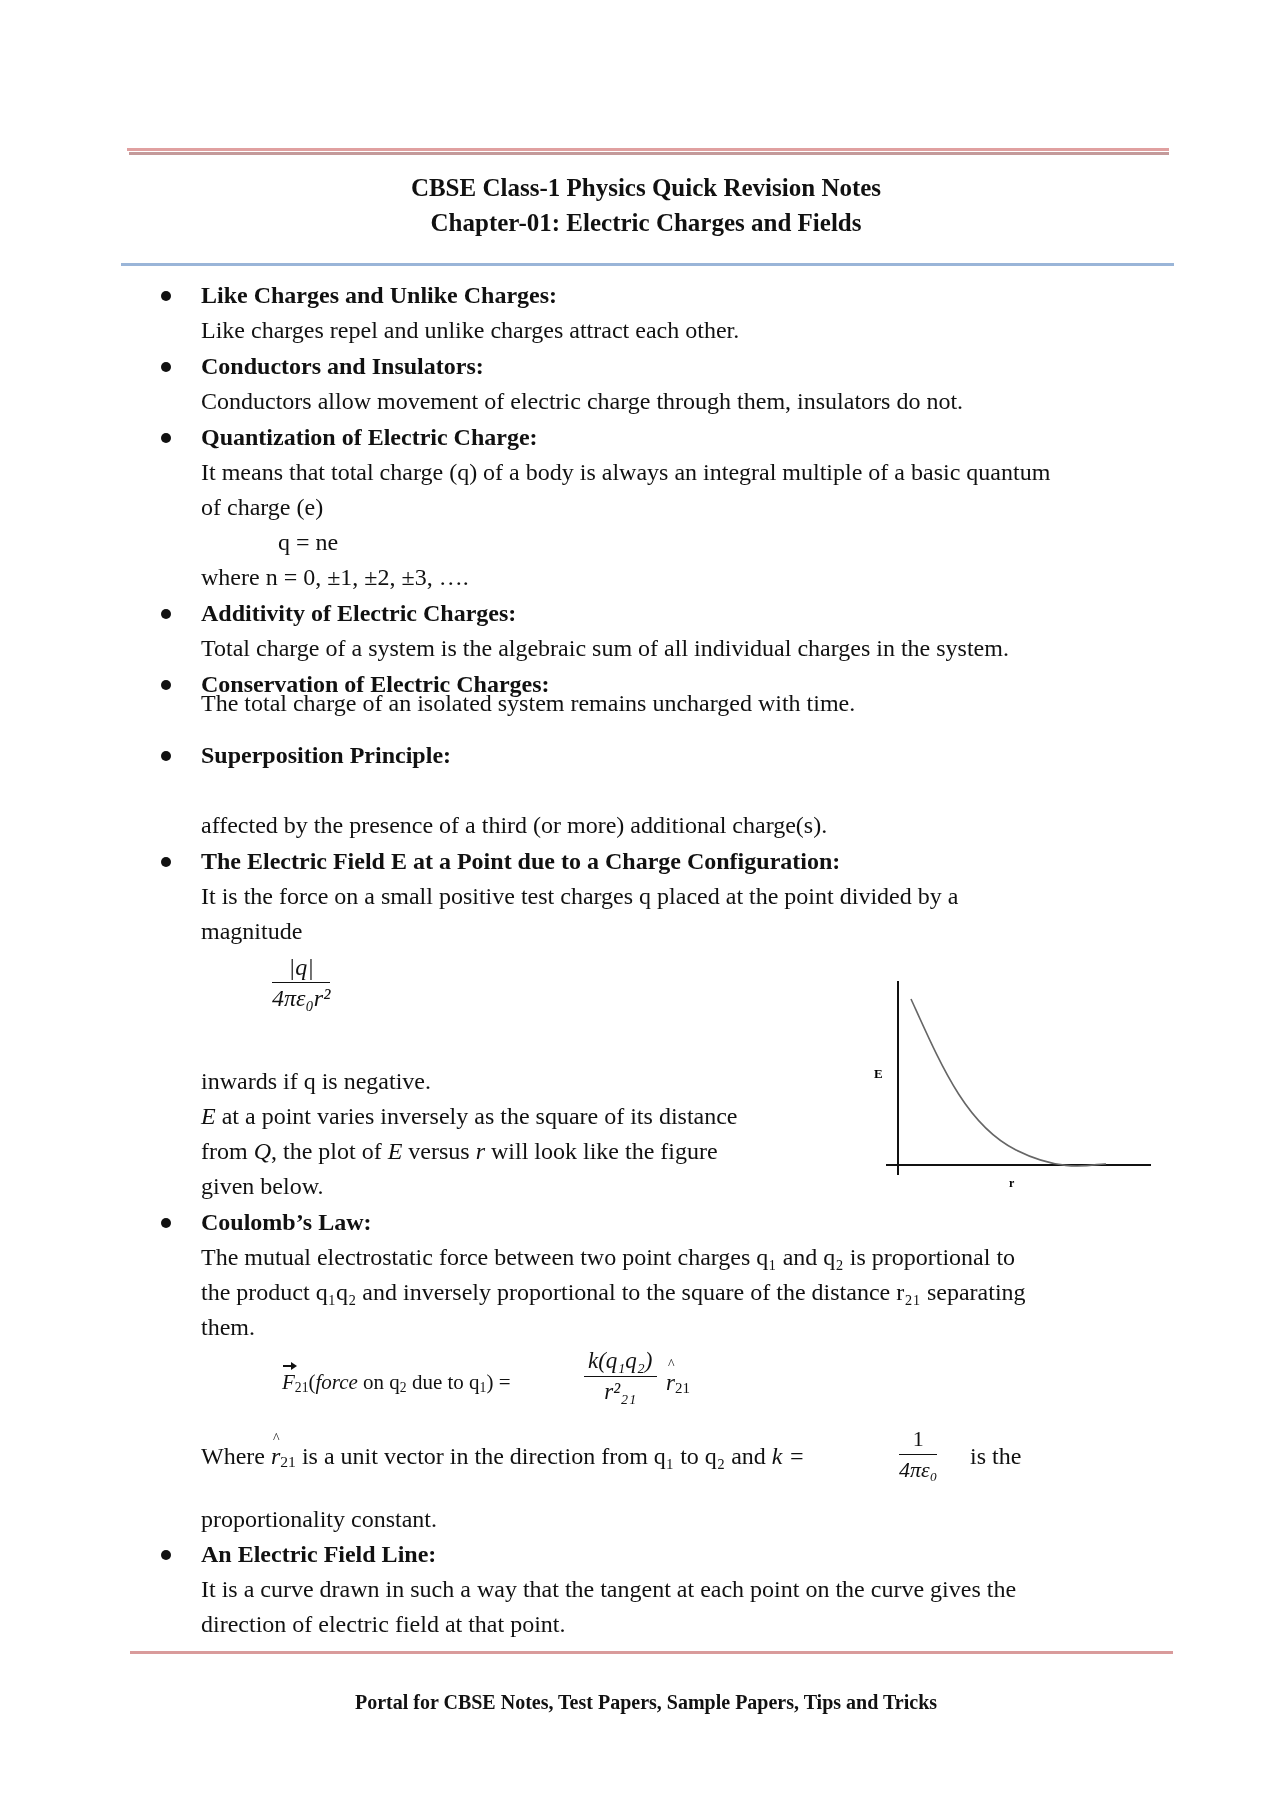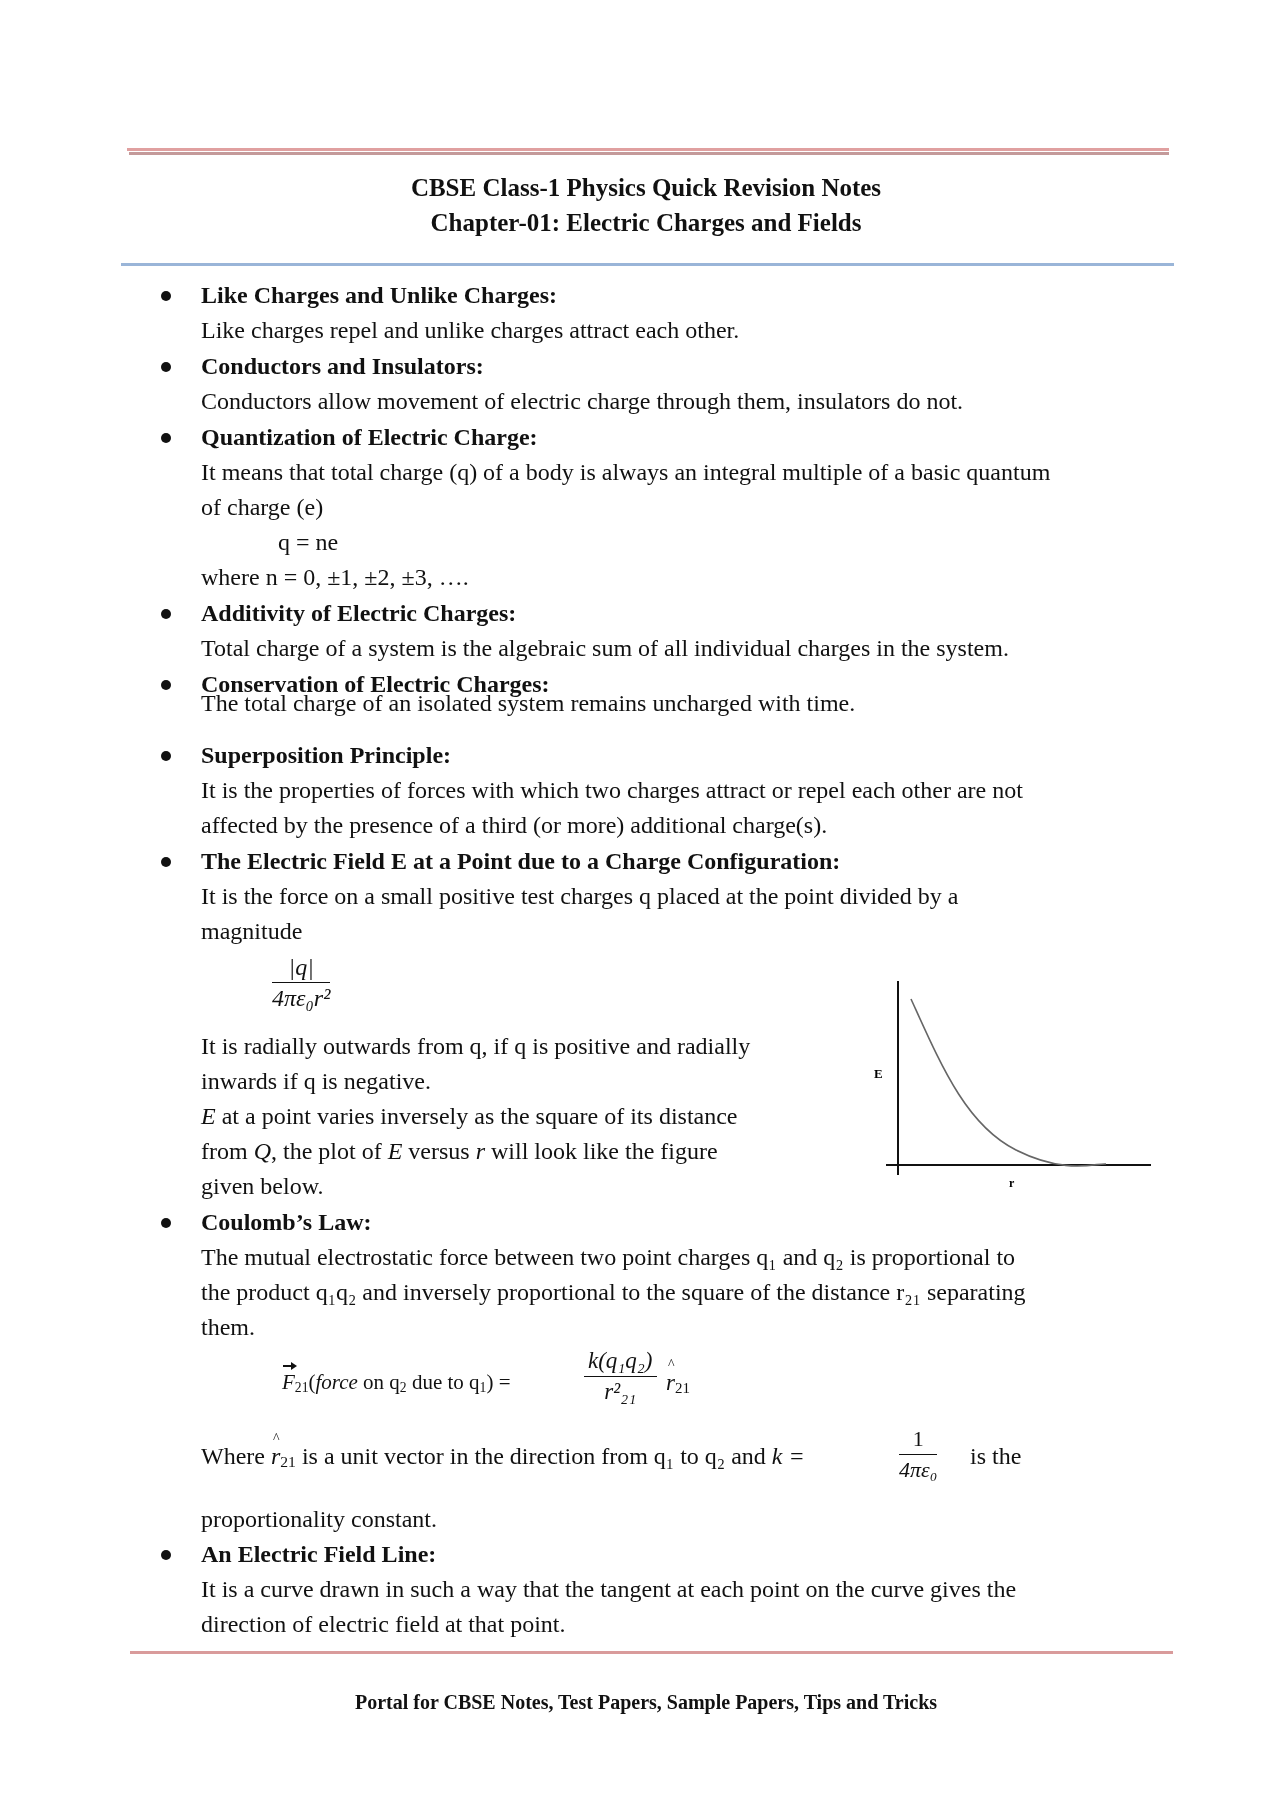--- a/index.html
+++ b/index.html
@@ -75,34 +75,32 @@
   <div class="bullet" style="top:609px"></div>
   <div class="line bold" style="top:596px">Additivity of Electric Charges:</div>
   <div class="line" style="top:631px">Total charge of a system is the algebraic sum of all individual charges in the system.</div>
 
   <div class="bullet" style="top:680px"></div>
   <div class="line bold" style="top:667px">Conservation of Electric Charges:</div>
   <div class="line" style="top:686px">The total charge of an isolated system remains uncharged with time.</div>
 
   <div class="bullet" style="top:751px"></div>
   <div class="line bold" style="top:738px">Superposition Principle:</div>
-  <div class="line" style="top:773px">It is the properties of forces with which two charges attract or repel each other are not</div>
   <div class="line" style="top:808px">affected by the presence of a third (or more) additional charge(s).</div>
 
   <div class="bullet" style="top:857px"></div>
   <div class="line bold" style="top:844px">The Electric Field E at a Point due to a Charge Configuration:</div>
   <div class="line" style="top:879px">It is the force on a small positive test charges q placed at the point divided by a</div>
   <div class="line" style="top:914px">magnitude</div>
 
   <div class="frac" style="left:266px; top:952px;">
     <span class="num"><i>|q|</i></span>
     <span class="den"><i>4πε₀r²</i></span>
   </div>
 
-  <div class="line" style="top:1029px">It is radially outwards from q, if q is positive and radially</div>
   <div class="line" style="top:1064px">inwards if q is negative.</div>
   <div class="line" style="top:1099px">
     <i>E</i> <span>at a point varies inversely as the square of its distance</span>
   </div>
   <div class="line" style="top:1134px">
     <span>from</span> <i>Q</i><span>, the plot of</span> <i>E</i> <span>versus</span> <i>r</i> <span>will look like the figure</span>
   </div>
   <div class="line" style="top:1169px">given below.</div>
 
   <svg class="graph" viewBox="0 0 290 215">

